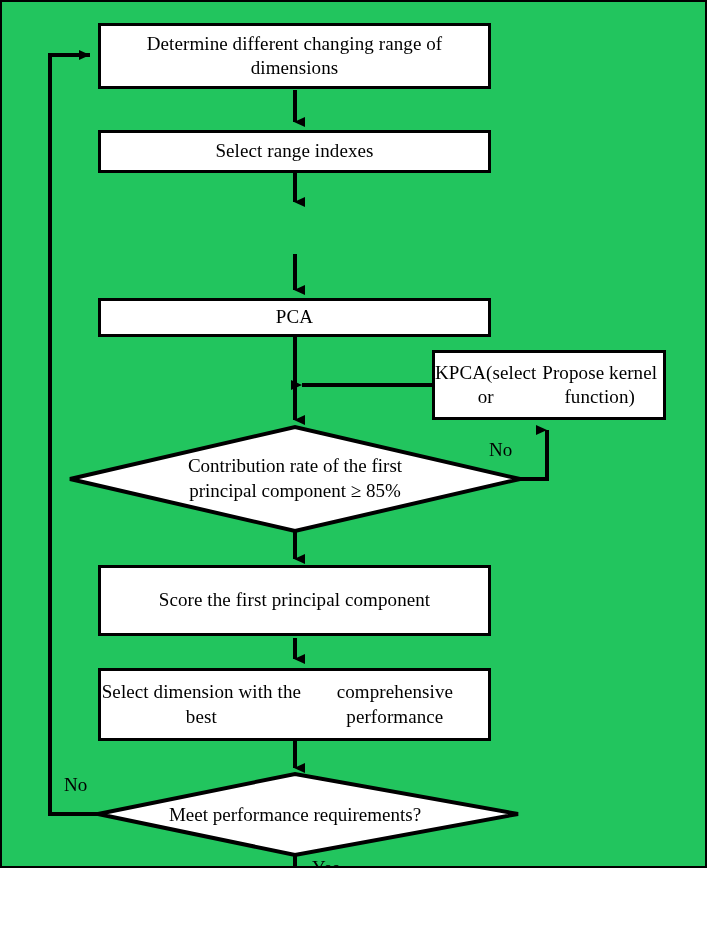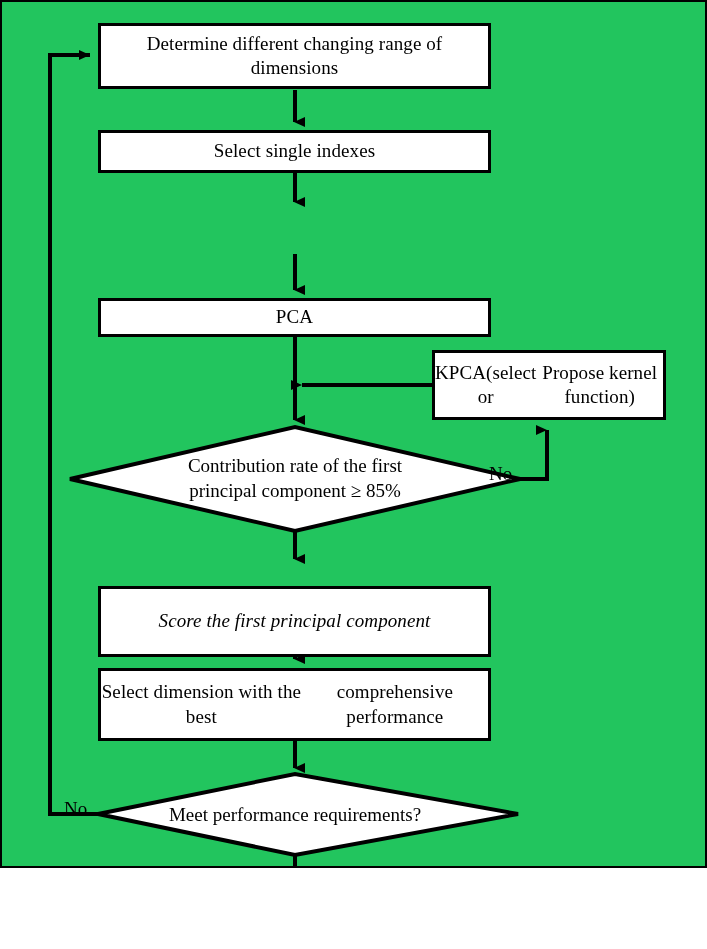--- a/index.html
+++ b/index.html
@@ -52,21 +52,20 @@
     font-size: 19px;
     line-height: 1.3;
     color: #000000;
     pointer-events: none;
   }
   .edge-label {
     position: absolute;
     font-size: 19px;
     color: #000000;
     white-space: nowrap;
-    margin-top: 24px;
   }
 </style>
 </head>
 <body>
 
 <div id="page">
 
   <svg class="layer" viewBox="0 0 707 949">
     <defs>
       <marker id="arrowDown" markerWidth="14" markerHeight="14" refX="5" refY="10" orient="auto" markerUnits="userSpaceOnUse">
@@ -108,41 +107,41 @@
     <polyline points="96,812 48,812 48,53 88,53" fill="none" stroke="#000000" stroke-width="4" marker-end="url(#arrowRight)"></polyline>
 
     <line x1="293" y1="853" x2="293" y2="880" stroke="#000000" stroke-width="4" marker-end="url(#arrowDown)"></line>
   </svg>
 
   <div class="node proc" style="left:96px; top:21px; width:393px; height:66px;">
     <span class="txt">Determine different changing range of dimensions</span>
   </div>
 
   <div class="node proc" style="left:96px; top:128px; width:393px; height:43px;">
-    <span class="txt">Select single indexes</span>
+    <span class="txt">Select range indexes</span>
   </div>
 
 
   <div class="node proc" style="left:96px; top:296px; width:393px; height:39px;">
     <span class="txt">PCA</span>
   </div>
 
   <div class="node proc" style="left:430px; top:348px; width:234px; height:70px; flex-direction:row;">
     <span>KPCA(select or</span>
     <span>Propose kernel function)</span>
   </div>
 
   <div class="diamond-text" style="left:143px; top:452px; width:300px;">
     <div>Contribution rate of the first</div>
     <div>principal component ≥ 85%</div>
   </div>
 
   <div class="edge-label" style="left:487px; top:437px;">No</div>
 
-  <div class="node proc" style="left:96px; top:584px; width:393px; height:71px;font-style:italic;">
+  <div class="node proc" style="left:96px; top:563px; width:393px; height:71px;">
     <span class="txt">Score the first principal component</span>
   </div>
 
   <div class="node proc" style="left:96px; top:666px; width:393px; height:73px; flex-direction:row;">
     <span>Select dimension with the best</span>
     <span>comprehensive performance</span>
   </div>
 
   <div class="diamond-text" style="left:143px; top:801px; width:300px;">
     <div>Meet performance requirements?</div>

